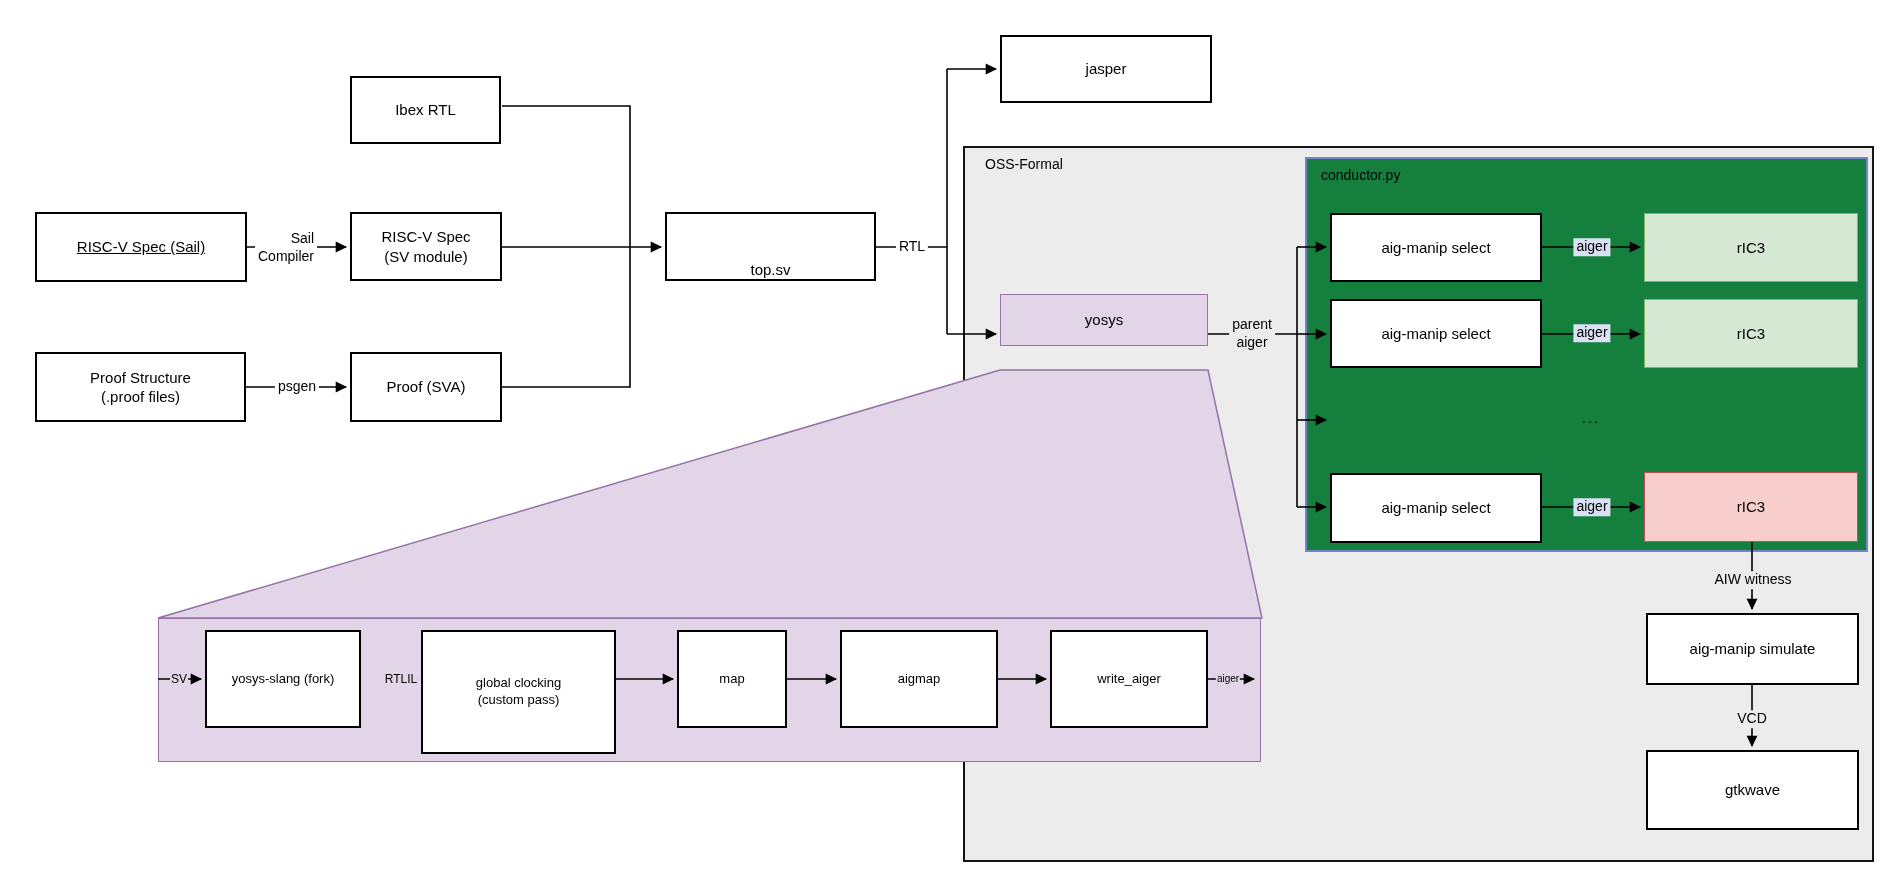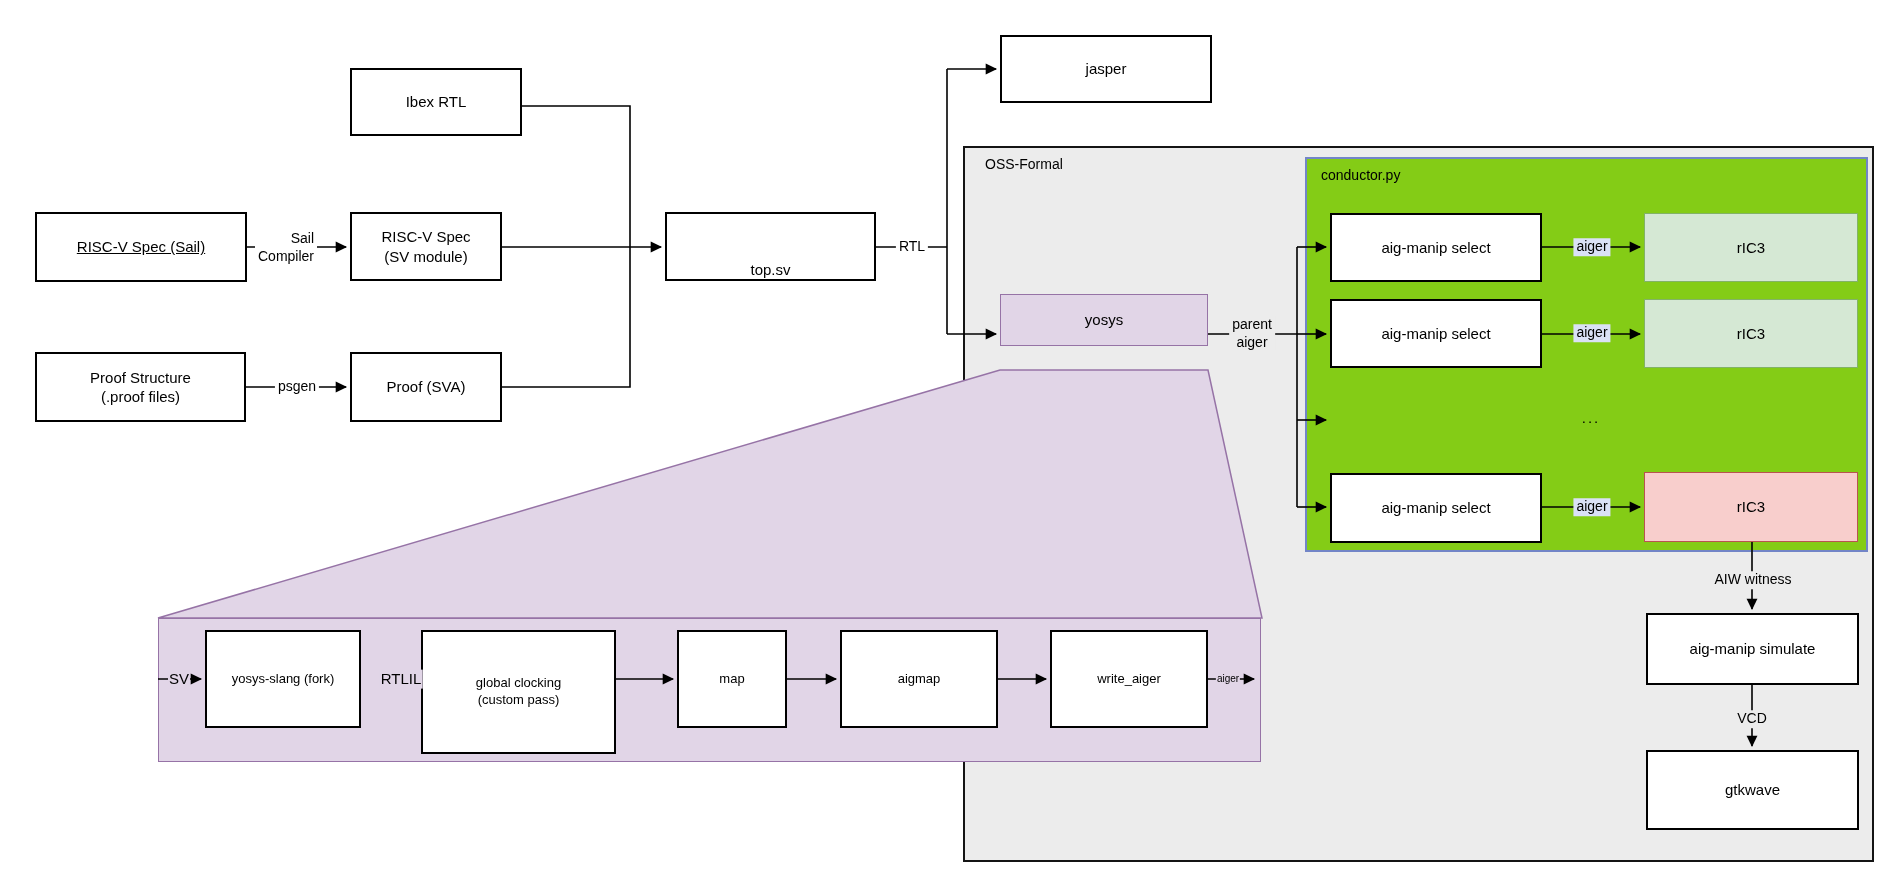--- a/index.html
+++ b/index.html
@@ -4,38 +4,38 @@
 <style>
   html,body{margin:0;padding:0;background:#ffffff;}
   .canvas{
     position:relative;width:1886px;height:872px;background:#ffffff;overflow:hidden;
     font-family:"Liberation Sans", sans-serif;color:#000;
   }
   .layer{position:absolute;left:0;top:0;width:1886px;height:872px;}
   .z0{z-index:0;} .z1{z-index:1;} .z3{z-index:3;}
   .container-box{position:absolute;box-sizing:border-box;}
   .oss{background:#ECECEC;border:2.5px solid #141414;}
-  .conductor{background:#84cc16;border:2px solid #7285C7;}
+  .conductor{background:#15803d;border:2px solid #7285C7;}
   .container-label{position:absolute;font-size:14px;white-space:nowrap;}
   .box{
     position:absolute;box-sizing:border-box;background:#ffffff;border:2px solid #000;
     display:flex;flex-direction:column;align-items:center;justify-content:center;
     font-size:15px;text-align:center;line-height:1.3;white-space:nowrap;z-index:2;
   }
   .box.purple{background:#E1D5E7;border:1.5px solid #9673A6;}
   .box.green{background:#D5E8D4;border:1.5px solid #82B366;}
   .box.red{background:#F8CECC;border:1.5px solid #B85450;}
   .box.pipe{font-size:13px;}
   .edge-label{
     position:absolute;transform:translate(-50%,-50%);font-size:14px;line-height:1.25;
     text-align:center;white-space:nowrap;z-index:4;padding:0 3px;
   }
   .bg-white{background:#ffffff;} .bg-gray{background:#ECECEC;}
   .bg-blue{background:#DAE1F6;} .bg-purple{background:#E1D5E7;}
-  .tiny{font-size:15px;padding:0 1px;}
+  .tiny{font-size:12px;padding:0 1px;}
   .small{font-size:10px;padding:0 1px;}
   .ellipsis{font-size:15px;letter-spacing:2px;background:transparent;}
   svg line, svg polyline{stroke:#000;stroke-width:1.6;fill:none;}
 </style>
 </head>
 <body>
 
 <div class="canvas">
 
   <div class="container-box oss z0" style="left:963px;top:146px;width:911px;height:716px;">
@@ -82,21 +82,21 @@
     <line x1="1752" y1="685" x2="1752" y2="746" marker-end="url(#arrow)"></line>
   </svg>
 
   <div class="box" style="left:35px;top:212px;width:212px;height:70px;text-decoration:underline;">
     <span>RISC-V Spec (Sail)</span>
   </div>
   <div class="box" style="left:35px;top:352px;width:211px;height:70px;">
     <span>Proof Structure</span>
     <span>(.proof files)</span>
   </div>
-  <div class="box" style="left:350px;top:68px;width:172px;height:68px;">
+  <div class="box" style="left:350px;top:76px;width:151px;height:68px;">
     <span>Ibex RTL</span>
   </div>
   <div class="box" style="left:350px;top:212px;width:152px;height:69px;">
     <span>RISC-V Spec</span>
     <span>(SV module)</span>
   </div>
   <div class="box" style="left:350px;top:352px;width:152px;height:70px;">
     <span>Proof (SVA)</span>
   </div>
   <div class="box" style="left:665px;top:212px;width:211px;height:69px;justify-content:flex-end;">

